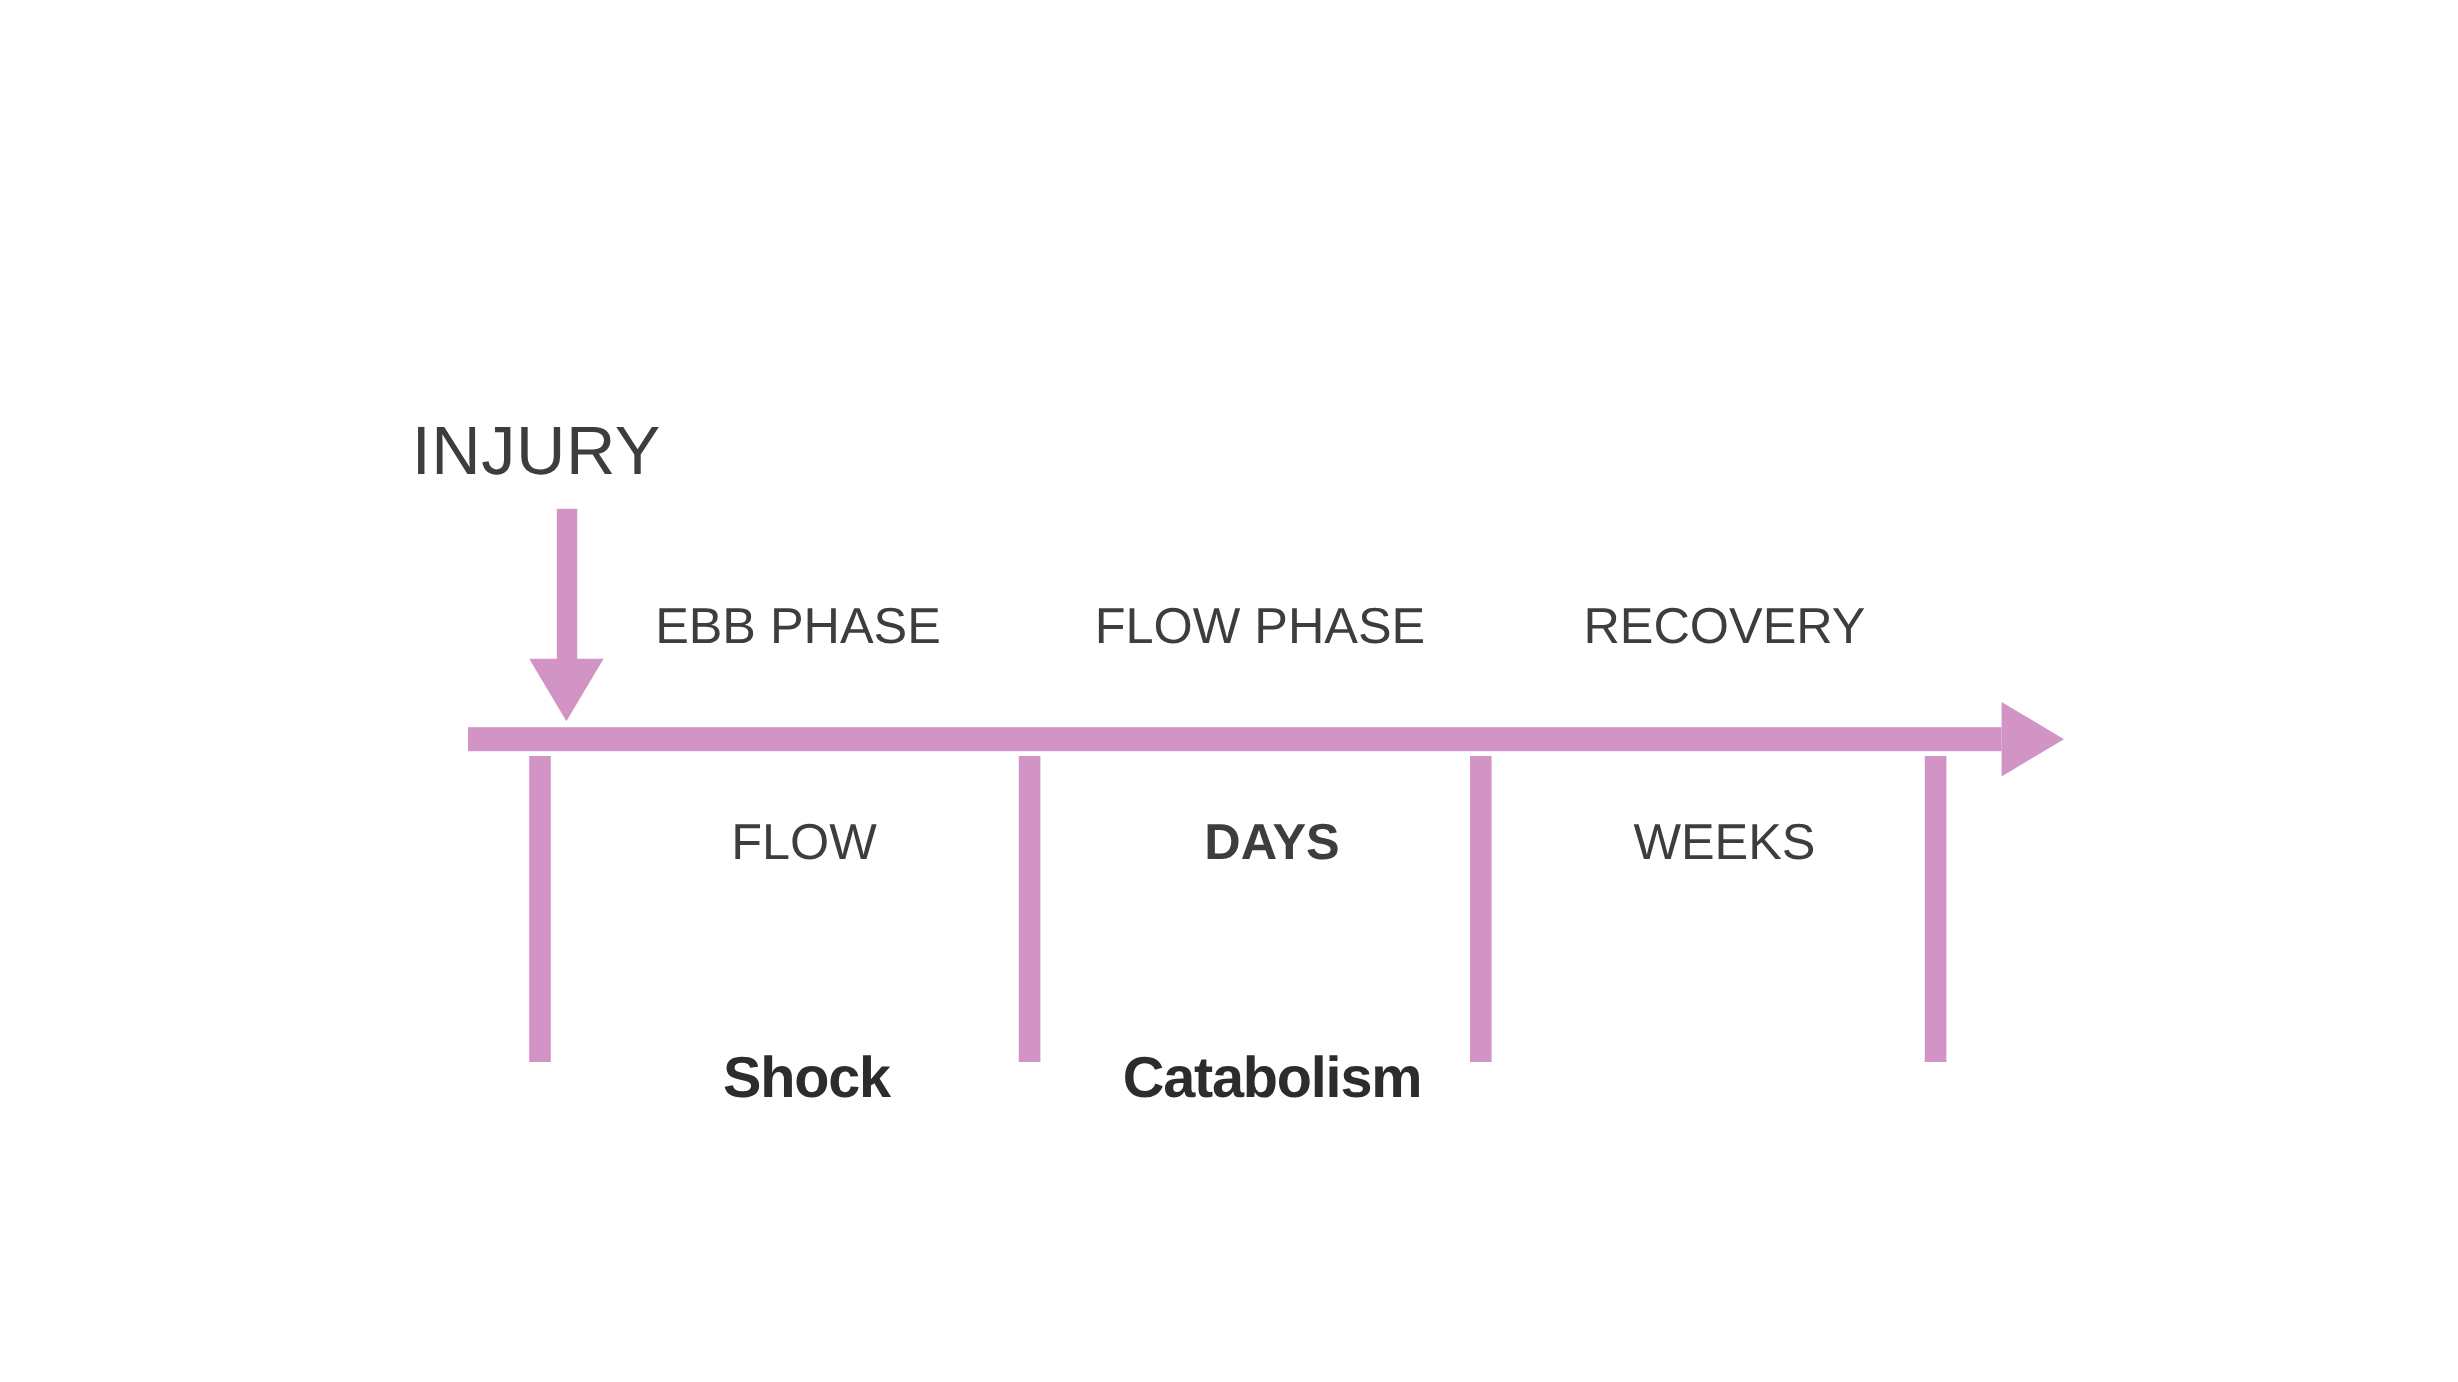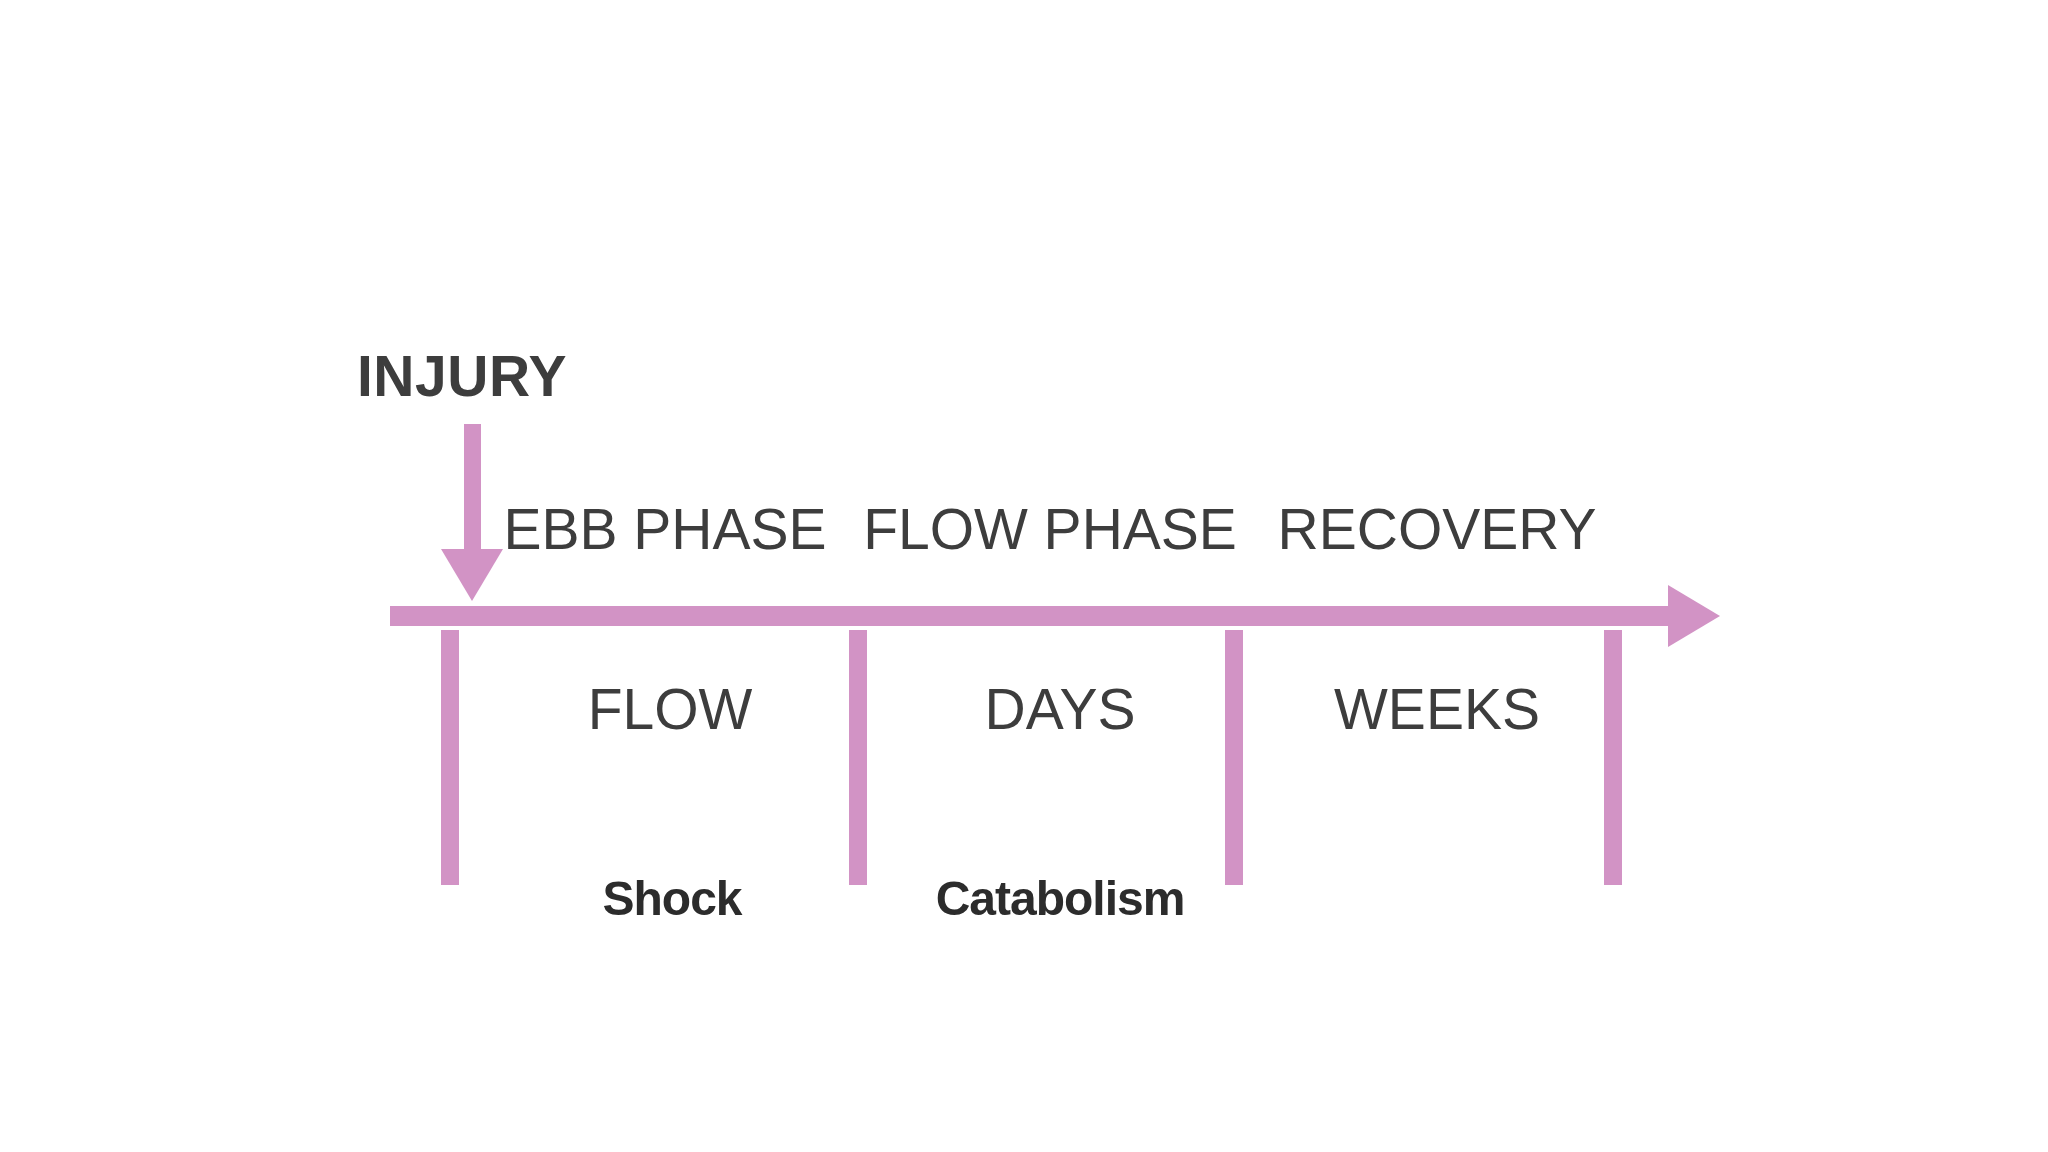--- a/index.html
+++ b/index.html
@@ -21,21 +21,21 @@
     transform: translateX(-50%);
     font-size: 57px;
     line-height: 1;
     letter-spacing: 0.5px;
     color: var(--phase-text, #3d3d3d);
     white-space: nowrap;
   }
   .phase-label, .timescale-label {
     position: absolute;
     transform: translateX(-50%);
-    font-size: 57px;
+    font-size: 42px;
     line-height: 1;
     letter-spacing: 0px;
     color: var(--phase-text, #3d3d3d);
     white-space: nowrap;
   }
   .process-label {
     position: absolute;
     transform: translateX(-50%);
     font-size: 48px;
     line-height: 1;
@@ -77,26 +77,26 @@
     position: absolute;
     top: 630px;
     width: 18px; height: 255px;
     background: var(--accent, #d293c5);
   }
   .tick-1 { left: 441px; }
   .tick-2 { left: 849px; }
   .tick-3 { left: 1225px; }
   .tick-4 { left: 1604px; }
   
-  .event-label   { left: 462px;  top: 348px; font-weight: bold; }
+  .event-label   { left: 447px;  top: 348px; }
   .phase-1       { left: 665px;  top: 501px; }
   .phase-2       { left: 1050px; top: 501px; }
   .phase-3       { left: 1437px; top: 501px; }
   .timescale-1   { left: 670px;  top: 681px; }
-  .timescale-2   { left: 1060px; top: 681px; }
+  .timescale-2   { left: 1060px; top: 681px; font-weight: bold; }
   .timescale-3   { left: 1437px; top: 681px; }
   .process-1     { left: 672px;  top: 875px; }
   .process-2     { left: 1060px; top: 875px; }
   .process-3     { left: 1440px; top: 875px; }
 </style>
 </head>
 <body>
 
 <div class="canvas">
 

